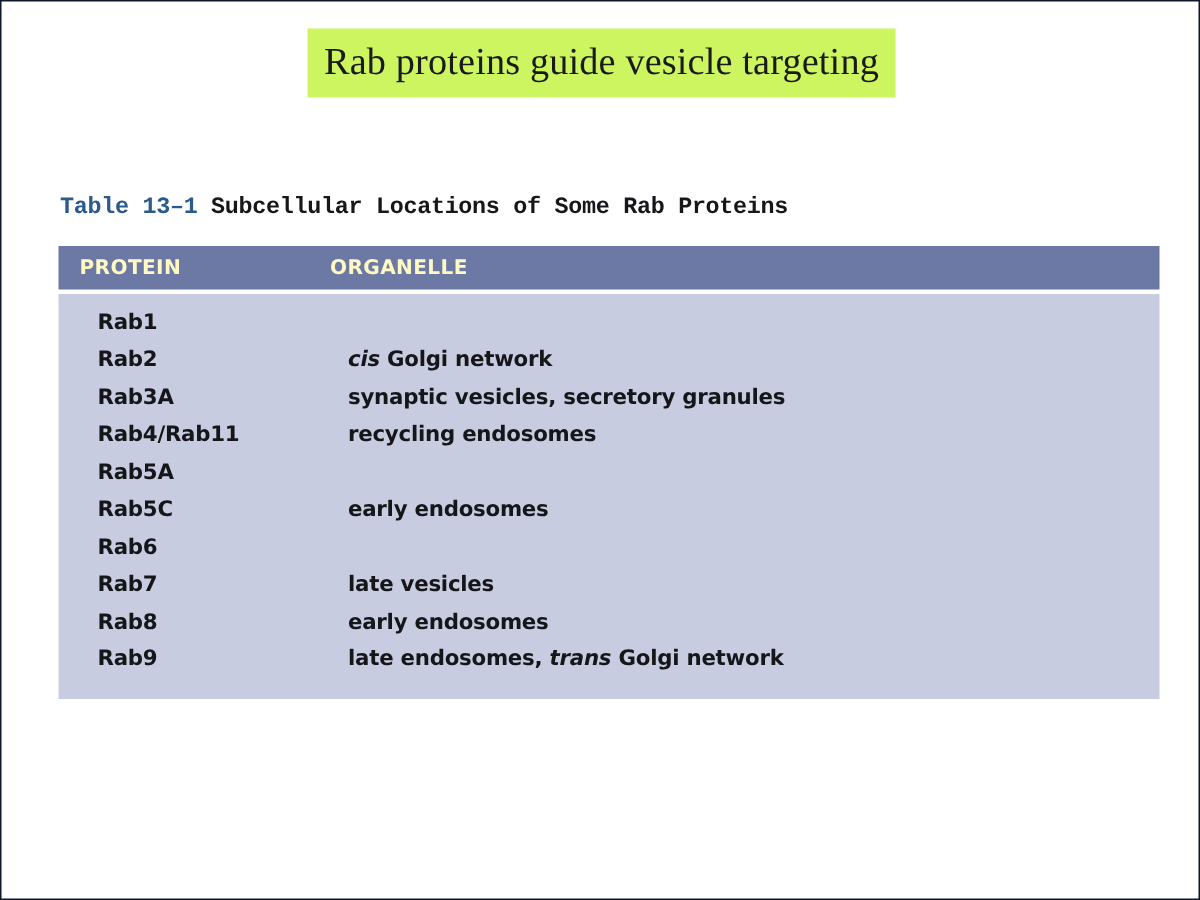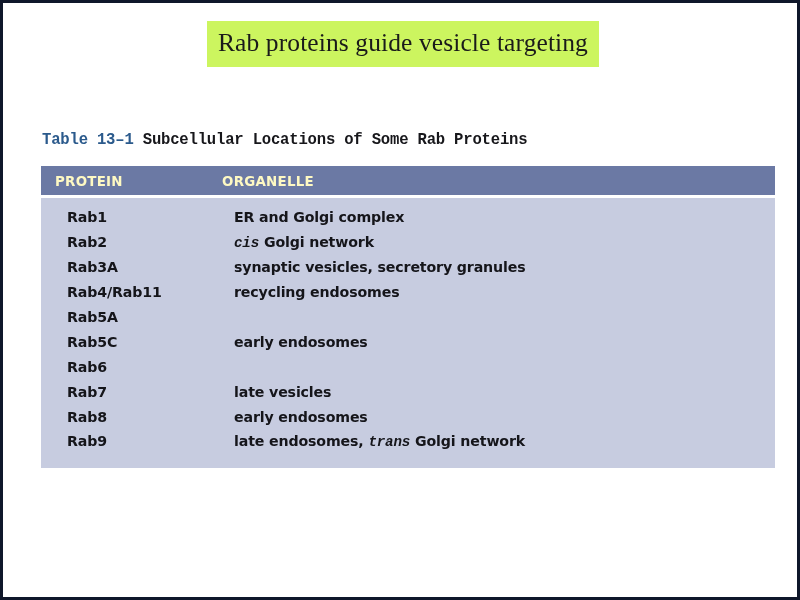--- a/index.html
+++ b/index.html
@@ -16,21 +16,21 @@
     position: relative;
   }
   #slide {
     position: absolute;
     left: 0;
     top: 0;
     width: 800px;
     height: 600px;
     background: #ffffff;
     box-sizing: border-box;
-    border: 3px solid #0f172a;
+    border: 1px solid #0f172a;
   }
 
   
   #title-row {
     position: absolute;
     left: 0;
     top: 18px;
     width: 800px;
     text-align: center;
   }
@@ -107,21 +107,21 @@
     font-family: "DejaVu Sans", sans-serif;
     font-size: 14.2px;
     font-weight: bold;
     color: #15151a;
     letter-spacing: -0.15px;
     white-space: nowrap;
   }
   .col-protein { left: 14px; }
   .col-organelle { left: 181px; }
   .table-head .col-organelle { left: 181px; }
-  .ital { font-style: italic; font-family: Liberation Mono, monospace; }
+  .ital { font-style: italic; }
 </style>
 </head>
 <body>
 
 <div id="slide">
 
   <div id="title-row">
     <span id="slide-title">Rab proteins guide vesicle targeting</span>
   </div>
 
@@ -135,21 +135,20 @@
       <span class="cell col-protein">PROTEIN</span>
       <span class="cell col-organelle">ORGANELLE</span>
     </div>
 
     <div class="head-sep"></div>
 
     <div class="table-body" id="table-body">
 
     <div class="table-row">
           <span class="cell col-protein">Rab1</span>
-          <span class="cell col-organelle">ER and Golgi complex</span>
         </div>
         <div class="table-row">
           <span class="cell col-protein">Rab2</span>
           <span class="cell col-organelle"><span class="ital">cis</span> Golgi network</span>
         </div>
         <div class="table-row">
           <span class="cell col-protein">Rab3A</span>
           <span class="cell col-organelle">synaptic vesicles, secretory granules</span>
         </div>
         <div class="table-row">

